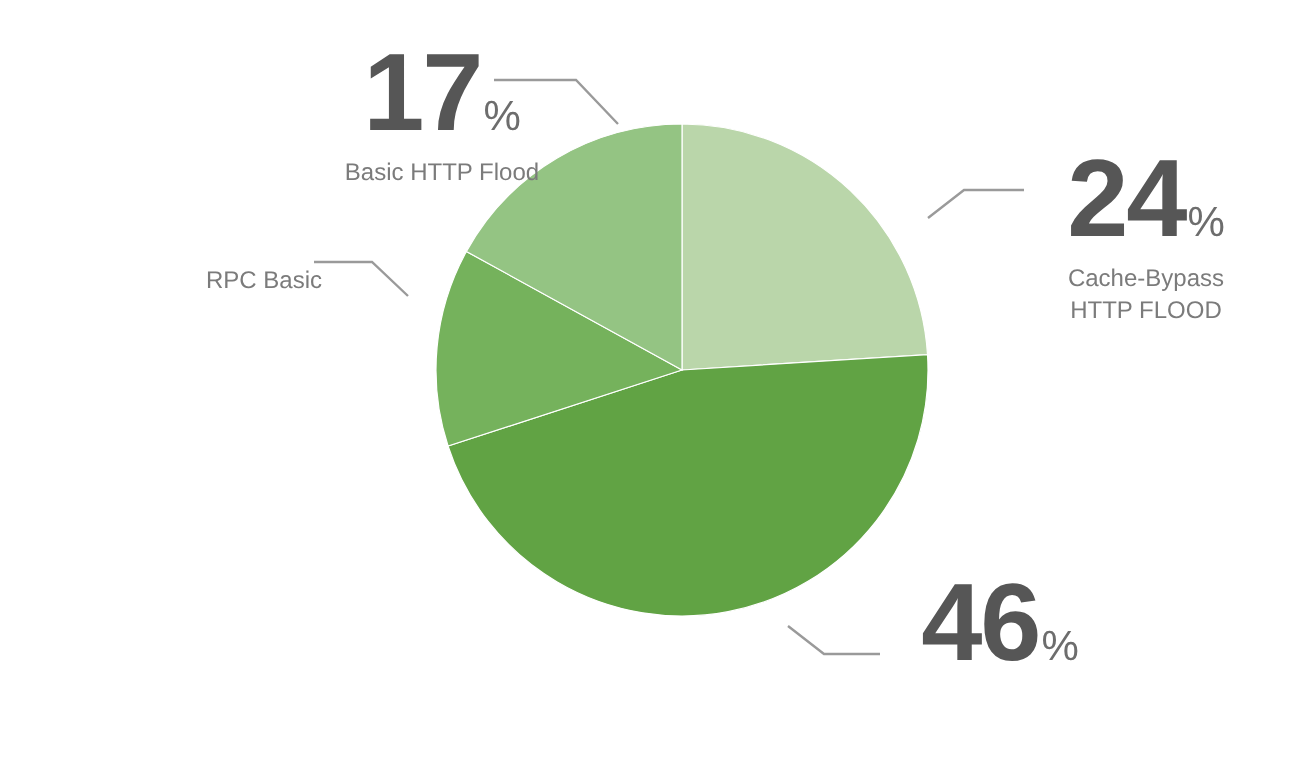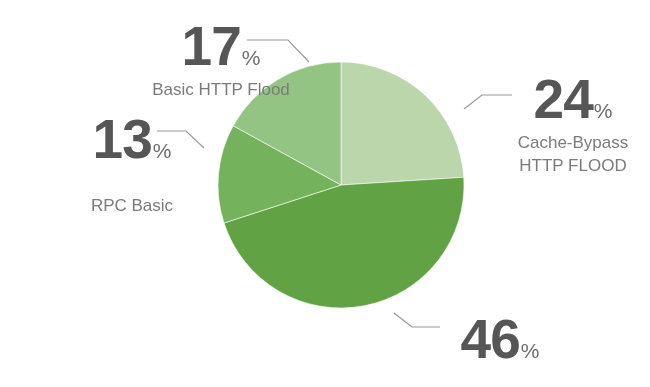--- a/index.html
+++ b/index.html
@@ -42,21 +42,21 @@
     letter-spacing: -1px;
     color: #565656;
   }
   .callout-pct {
     font-size: 21px;
     font-weight: normal;
     color: #6d6d6d;
     margin-left: 1px;
   }
   .callout-label {
-    font-size: 17px;
+    font-size: 12px;
     color: #7b7b7b;
     line-height: 1.33;
     margin-top: 5px;
     white-space: nowrap;
     text-align: center;
   }
 
   
   #callout-basic-http-flood {
     left: 131px;
@@ -68,21 +68,21 @@
     top: 72px;
     width: 152px;
   }
   #callout-wordpress-xmlrpc {
     left: 46px;
     top: 112px;
     width: 172px;
   }
   #callout-randomized-http {
     left: 417px;
-    top: 312px;
+    top: 284px;
     width: 166px;
   }
 </style>
 </head>
 <body>
 
 <div id="chart-stage">
 
   <svg class="pie-svg" width="650" height="387" viewBox="0 0 650 387">
 
@@ -116,23 +116,20 @@
     <div class="callout-value">
       <span class="callout-number">24</span><span class="callout-pct">%</span>
     </div>
     <div class="callout-label">
       <span>Cache-Bypass</span><br>
       <span>HTTP FLOOD</span>
     </div>
   </div>
 
   <div class="callout" id="callout-wordpress-xmlrpc">
-    <div class="callout-value">
-      <span class="callout-number">13</span><span class="callout-pct">%</span>
-    </div>
     <div class="callout-label">
       <br>
       <span>RPC Basic</span>
     </div>
   </div>
 
   <div class="callout" id="callout-randomized-http">
     <div class="callout-value">
       <span class="callout-number">46</span><span class="callout-pct">%</span>
     </div>

